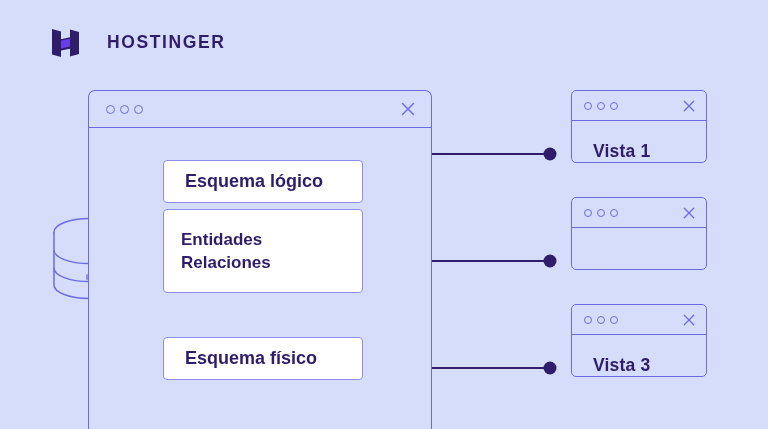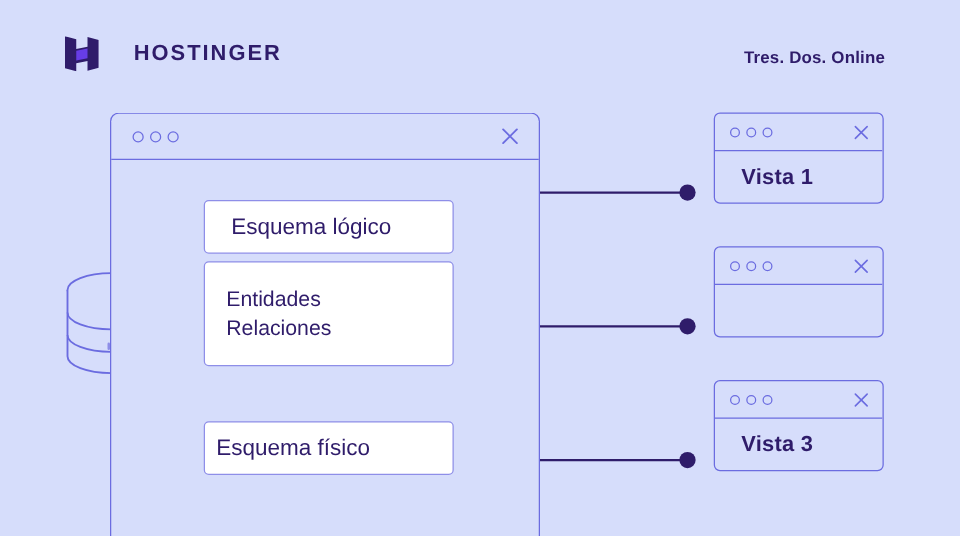--- a/index.html
+++ b/index.html
@@ -102,21 +102,21 @@
   .card {
     position: absolute;
     background: #ffffff;
     border: 1.4px solid #8e8ee8;
     border-radius: 4px;
     box-sizing: border-box;
     display: flex;
     flex-direction: column;
     justify-content: center;
     color: #2f1c6a;
-    font-weight: normal;
+    font-weight: bold;
   }
   #card-logico {
     left: 163px;
     top: 160px;
     width: 200px;
     height: 43px;
     padding-left: 21px;
     font-size: 18px;
   }
   #card-entidades {
@@ -126,21 +126,21 @@
     height: 84px;
     padding-left: 17px;
     font-size: 17px;
     line-height: 23px;
   }
   #card-fisico {
     left: 163px;
     top: 337px;
     width: 200px;
     height: 43px;
-    padding-left: 9px;
+    padding-left: 21px;
     font-size: 18px;
   }
   .card-line { display: block; }
 
   
   #wires {
     position: absolute;
     left: 0;
     top: 0;
     width: 768px;
@@ -172,21 +172,21 @@
     width: 8px;
     height: 8px;
   }
   .vista .close-x {
     width: 12px;
     height: 12px;
   }
   .vista-body {
     height: 41px;
     display: flex;
-    align-items: center;
+    align-items: flex-end;
     padding-left: 21px;
     box-sizing: border-box;
   }
   .vista-label {
     color: #2f1c6a;
     font-size: 17.5px;
     font-weight: bold;
     letter-spacing: 0.2px;
   }
 </style>
@@ -196,21 +196,20 @@
 <div id="stage">
 
   <div class="brand">
     <svg class="brand-mark" viewBox="0 0 27 28">
       <path d="M0 0 L9 2.4 L9 10.2 L18 8.3 L18 0.5 L27 2.9 L27 25.1 L18 27.5 L18 19.7 L9 21.6 L9 28 L0 25.6 Z" fill="#2f1c6a"></path>
       <path d="M9 11.6 L18 9.7 L18 17.5 L9 19.4 Z" fill="#673de6"></path>
     </svg>
     <span class="brand-word">HOSTINGER</span>
   </div>
 
-  <div class="tagline">Tres. Dos. Online</div>
 
   <svg id="wires" viewBox="0 0 768 429">
 
     <line x1="88.8" y1="108" x2="88.8" y2="429" stroke="#6b6ce0" stroke-width="1.6"></line>
 
     <g>
       <ellipse cx="89" cy="232" rx="35" ry="13.5" fill="#d6ddfb" stroke="#6b6ce0" stroke-width="1.5"></ellipse>
       <path d="M54 232 L54 285 A35 13.5 0 0 0 124 285 L124 232" fill="#d6ddfb" stroke="#6b6ce0" stroke-width="1.5"></path>
       <path d="M54 250 A35 13.5 0 0 0 124 250" fill="none" stroke="#6b6ce0" stroke-width="1.4"></path>
       <path d="M54 268 A35 13.5 0 0 0 124 268" fill="none" stroke="#6b6ce0" stroke-width="1.4"></path>

